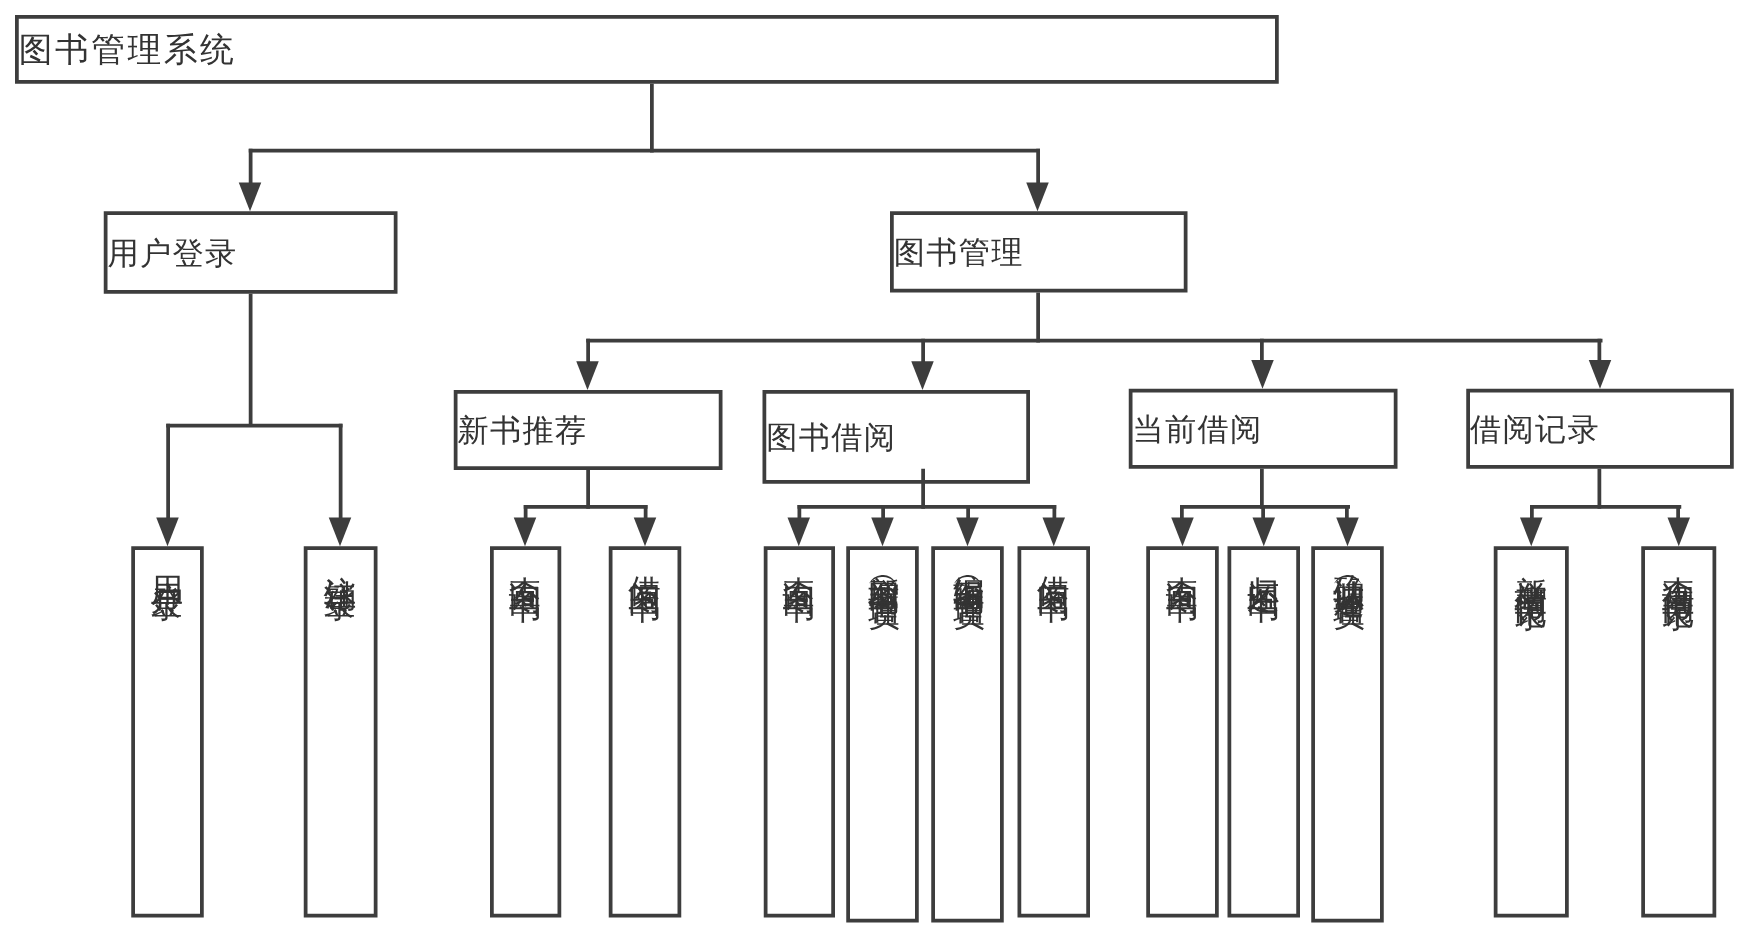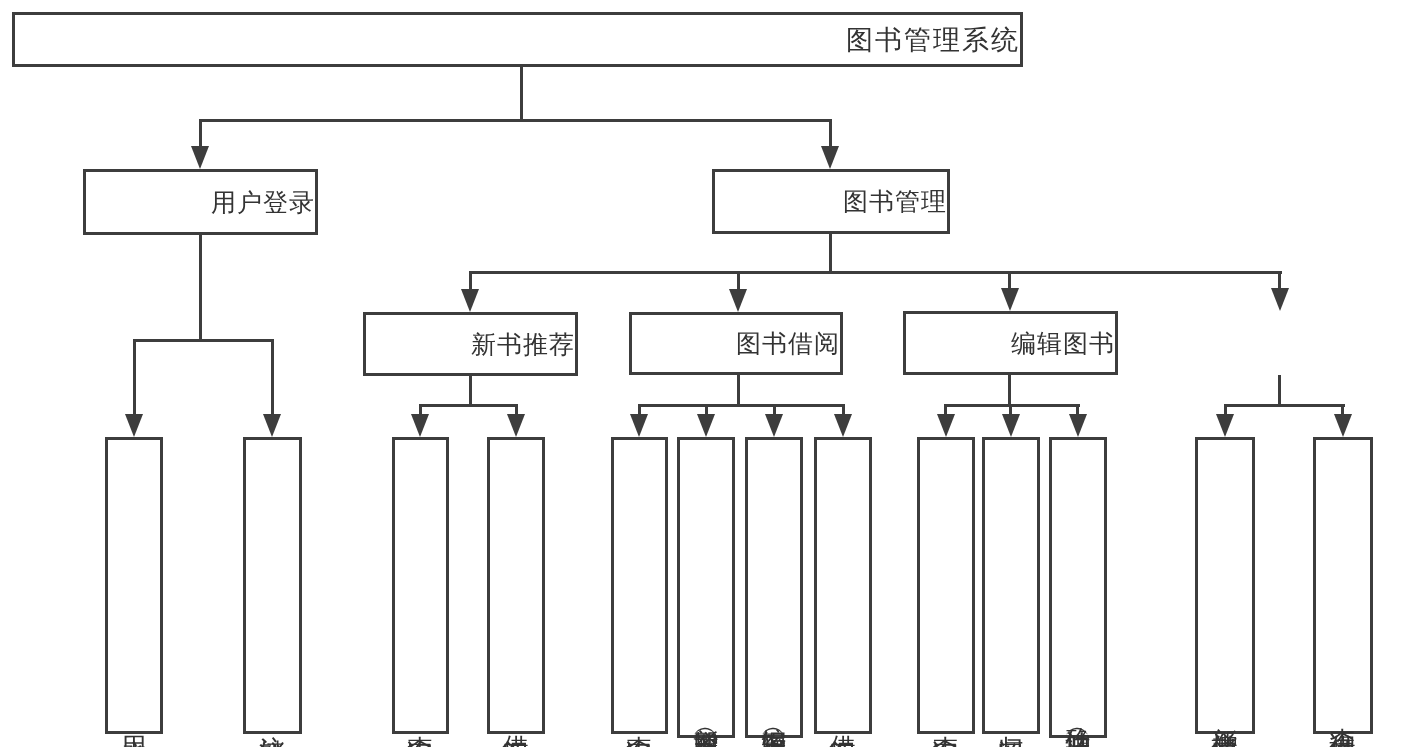--- a/index.html
+++ b/index.html
@@ -1,19 +1,19 @@
 <!DOCTYPE html>
 <html><head>
 <meta charset="utf-8">
 <style>
   html,body{margin:0;padding:0;background:#ffffff;}
   #canvas{position:relative;width:1405px;height:747px;background:#ffffff;overflow:hidden;
           font-family:"Liberation Sans","DejaVu Sans",sans-serif;color:#333333;}
   .box{position:absolute;background:#ffffff;border:3px solid #3d3d3d;box-sizing:border-box;
-       display:flex;align-items:center;justify-content:flex-end;}
+       display:flex;align-items:center;justify-content:flex-start;}
   .h-label{font-size:25px;letter-spacing:1px;white-space:nowrap;}
   .root-label{font-size:27px;letter-spacing:2px;}
   .leaf{writing-mode:vertical-rl;text-orientation:mixed;font-size:26px;letter-spacing:4px;
         line-height:1;text-align:center;}
   .leaf.long{letter-spacing:3px;font-size:25px;}
   .line{position:absolute;background:#3d3d3d;}
   .arrow{position:absolute;width:0;height:0;border-left:9px solid transparent;
          border-right:9px solid transparent;border-top:23px solid #3d3d3d;}
   .watermark{position:absolute;left:1188px;top:716px;font-size:20px;color:#a0a0a0;
              white-space:nowrap;z-index:10;text-shadow:1px 1px 1px rgba(255,255,255,0.85);}
@@ -30,25 +30,28 @@
   <div class="box" style="left:83px;top:169px;width:235px;height:66px">
     <span class="h-label">用户登录</span>
   </div>
   <div class="box" style="left:363px;top:312px;width:215px;height:64px">
     <span class="h-label">新书推荐</span>
   </div>
 
   <div class="box" style="left:712px;top:169px;width:238px;height:65px">
     <span class="h-label">图书管理</span>
   </div>
-  <div class="box" style="left:629px;top:312px;width:214px;height:63px">
+  <div class="box" style="left:610px;top:312px;width:214px;height:75px">
     <span class="h-label">图书借阅</span>
   </div>
   <div class="box" style="left:903px;top:311px;width:215px;height:64px">
-    <span class="h-label">编辑图书</span>
+    <span class="h-label">当前借阅</span>
+  </div>
+  <div class="box" style="left:1173px;top:311px;width:214px;height:64px">
+    <span class="h-label">借阅记录</span>
   </div>
 
   <div class="box leaf" style="left:105px;top:437px;width:58px;height:297px">用户登录</div>
   <div class="box leaf" style="left:243px;top:437px;width:59px;height:297px">注销登录</div>
 
   <div class="box leaf" style="left:392px;top:437px;width:57px;height:297px">查询图书</div>
   <div class="box leaf" style="left:487px;top:437px;width:58px;height:297px">借阅图书</div>
 
   <div class="box leaf" style="left:611px;top:437px;width:57px;height:297px">查询图书</div>
   <div class="box leaf long" style="left:677px;top:437px;width:58px;height:301px">新增图书（管理员）</div>

